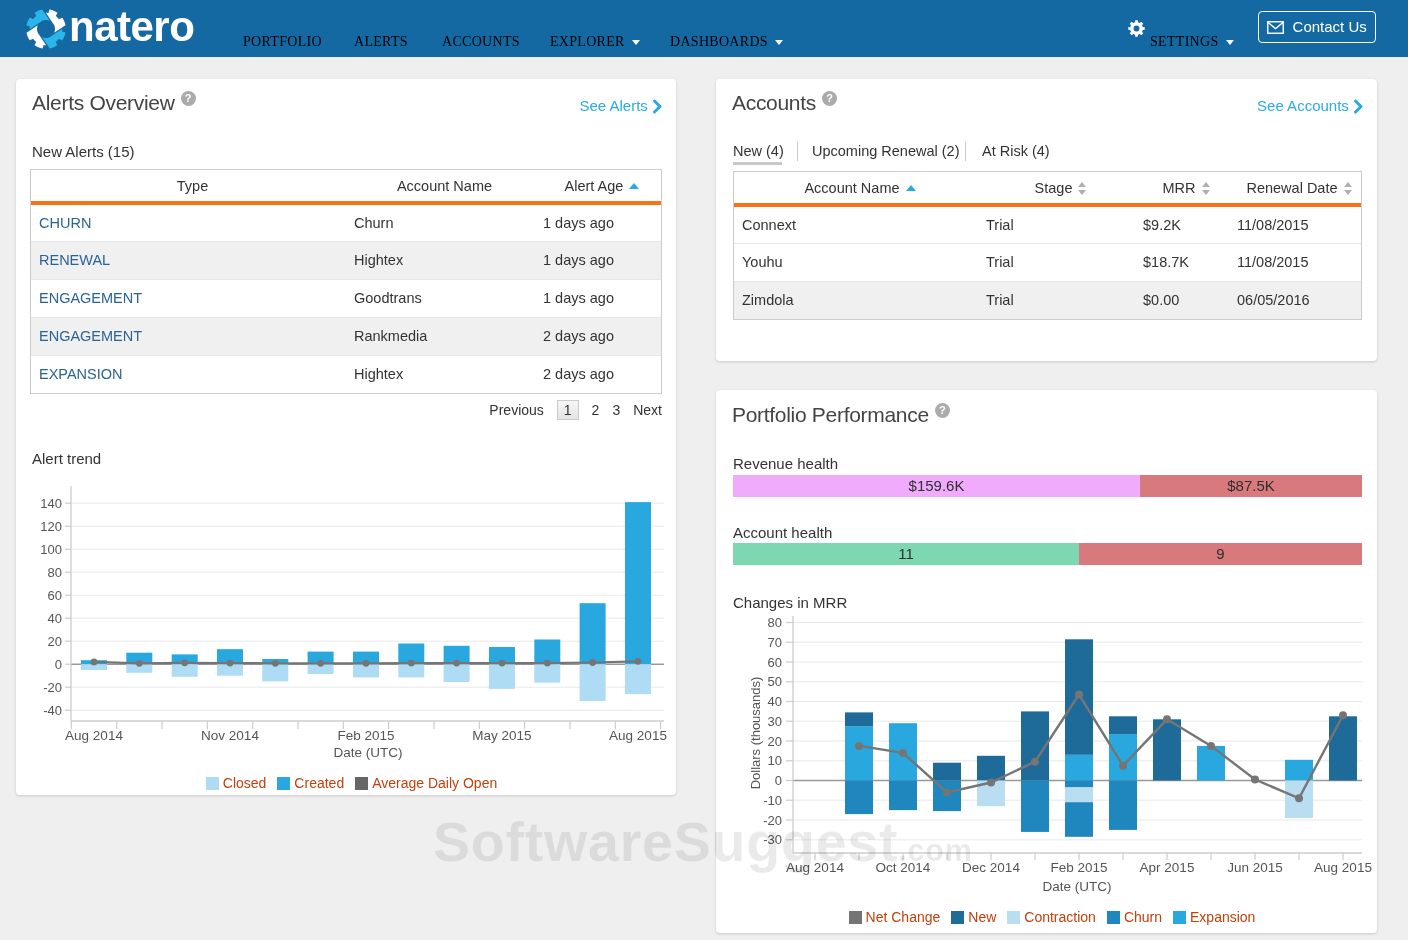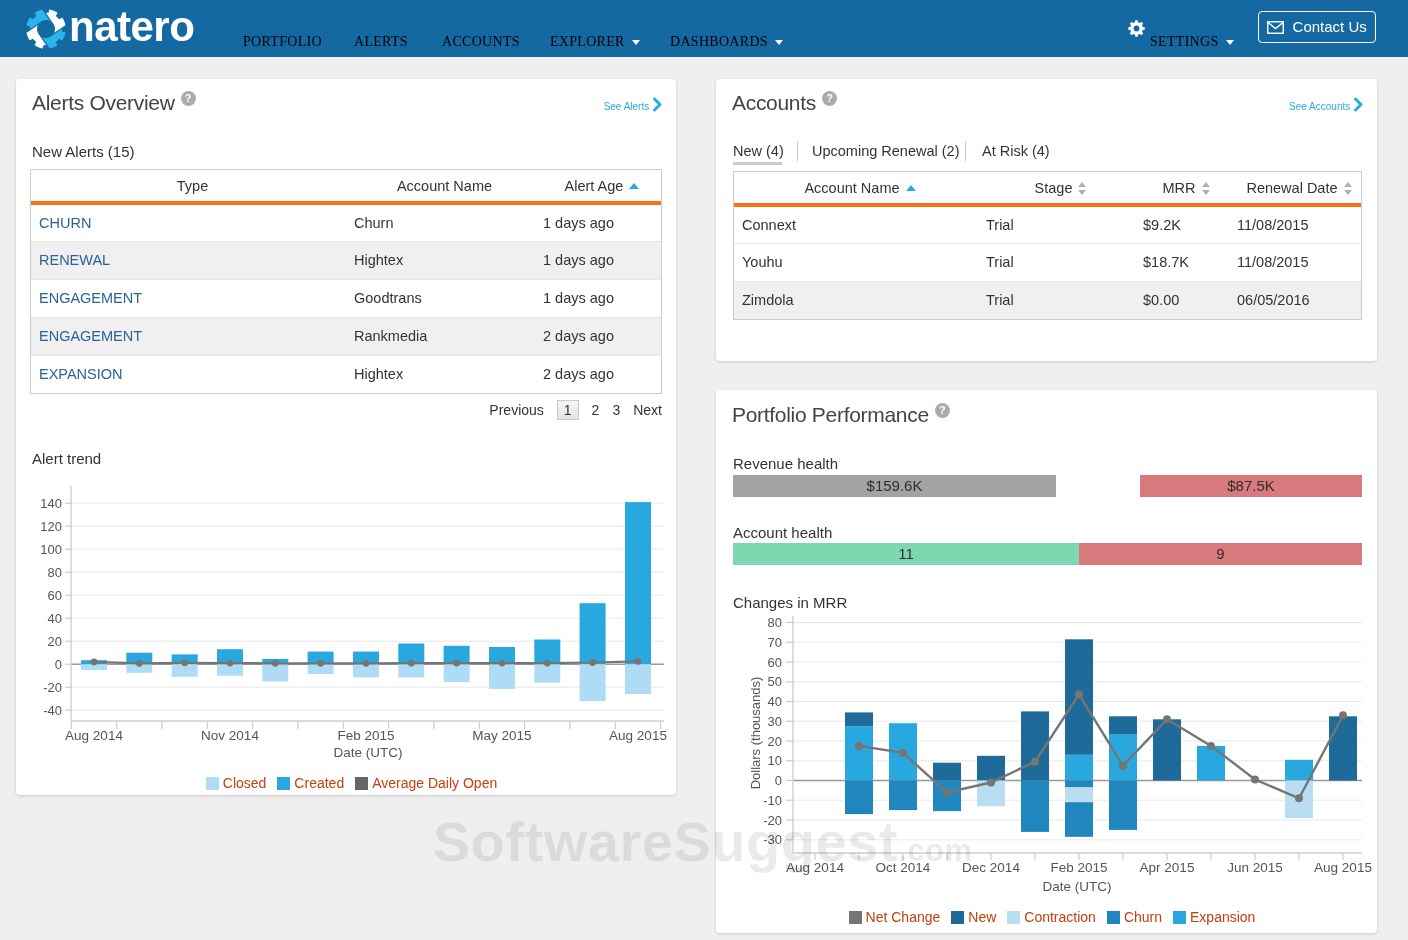--- a/index.html
+++ b/index.html
@@ -4,21 +4,21 @@
 * { margin:0; padding:0; box-sizing:border-box; }
 body { width:1408px; height:940px; overflow:hidden; position:relative; background:#efefef;
   font-family:"Liberation Sans", sans-serif; color:#333333; }
 .abs { position:absolute; }
 .nav { position:absolute; left:0; top:0; width:1408px; height:57px; background:#1569a2; }
 .navitem { position:absolute; top:13px; height:57px; line-height:57px; color:#000000; font-size:14px; letter-spacing:0.3px;font-family:Liberation Serif, serif; }
 .card { position:absolute; background:#fff; border-radius:4px; box-shadow:0 1px 3px rgba(0,0,0,0.16); }
 .ctitle { position:absolute; font-size:21px; letter-spacing:-0.3px; color:#444444; }
 .help { display:inline-block; width:15px; height:15px; border-radius:50%; background:#ababab; color:#fff;
   font-size:11px; font-weight:bold; text-align:center; line-height:15px; vertical-align:8px; margin-left:6px; }
-.seelink { position:absolute; font-size:10px; color:#29abe2; }
+.seelink { position:absolute; font-size:15px; color:#29abe2; }
 table.t { border-collapse:collapse; width:100%; font-size:14.5px; color:#333333; }
 table.t th { font-weight:normal; text-align:center; border-bottom:4px solid #f97316; height:33px; padding:0 0 0 8px; color:#333; }
 table.t td { height:38px; padding:0 0 0 8px; }
 table.t tr.alt td { background:#f0f0f0;margin-left:6px; }
 table.t tr + tr td { border-top:1px solid #e7e7e7; }
 .tblwrap { position:absolute; border:1px solid #ccc; }
 .caret-up { display:inline-block; width:0; height:0; border-left:5px solid transparent; border-right:5px solid transparent;
   border-bottom:6px solid #29abe2; margin-left:6px; vertical-align:2px; }
 .sorts { display:inline-block; vertical-align:-2px; margin-left:6px; }
 .sorts i { display:block; width:0; height:0; border-left:4.5px solid transparent; border-right:4.5px solid transparent; }
@@ -262,21 +262,21 @@
           <td>06/05/2016</td>
         </tr>
 </tbody>
     </table>
 </div>
 
 <div class="card" style="left:716px;top:390px;width:661px;height:543px"></div>
 <div class="ctitle" style="left:732px;top:403px">Portfolio Performance<span class="help">?</span></div>
 <div class="lbl15" style="left:733px;top:455px">Revenue health</div>
 <div class="hbar" style="left:733px;top:475px;width:629px">
-  <div style="left:0;width:323px;background:#a3a3a3">$159.6K</div>
+  <div style="left:0;width:407px;background:#f0abfc">$159.6K</div>
   <div style="left:407px;width:222px;background:#d8797d">$87.5K</div>
 </div>
 <div class="lbl15" style="left:733px;top:524px">Account health</div>
 <div class="hbar" style="left:733px;top:543px;width:629px">
   <div style="left:0;width:346px;background:#7dd8b1">11</div>
   <div style="left:346px;width:283px;background:#d8797d">9</div>
 </div>
 <div class="lbl15" style="left:733px;top:594px">Changes in MRR</div>
 <svg class="abs" style="left:716px;top:390px" width="661" height="555" viewBox="0 0 661 555" xmlns="http://www.w3.org/2000/svg">
 <line x1="77" y1="449.8" x2="646" y2="449.8" stroke="#e8e8e8" stroke-width="1"></line>

